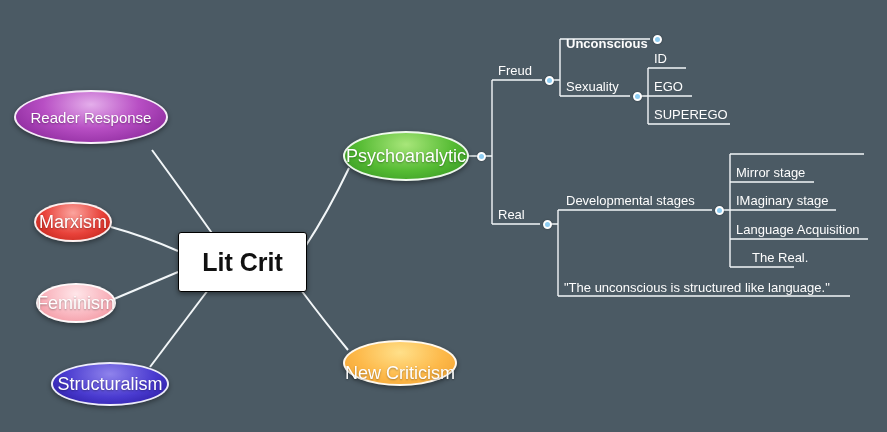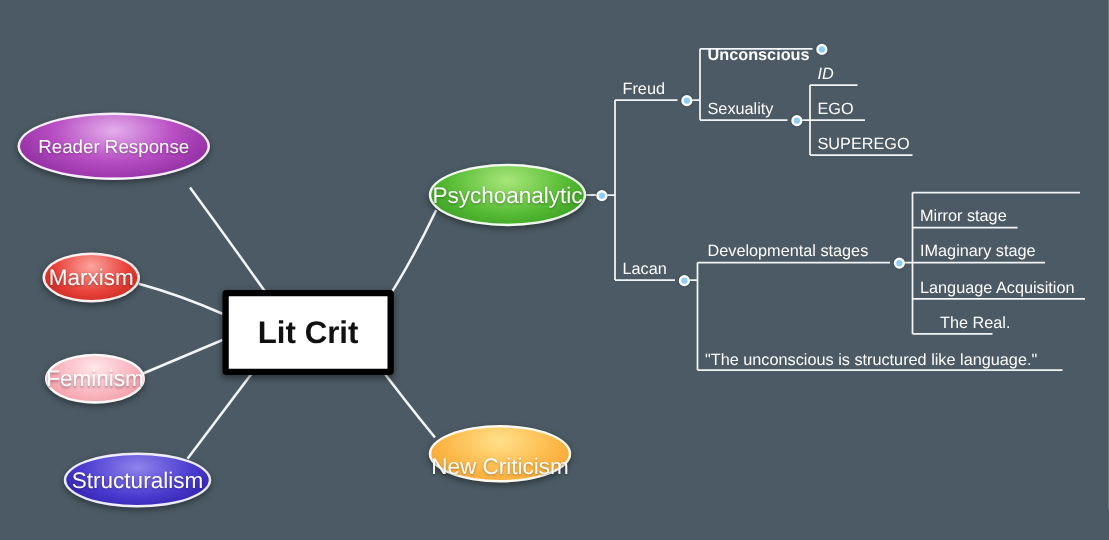--- a/index.html
+++ b/index.html
@@ -10,21 +10,21 @@
     overflow:hidden;
     font-family:"Liberation Sans", sans-serif;
   }
   .lines{position:absolute;left:0;top:0;width:887px;height:432px;}
   .lines path{fill:none;stroke:#f2f6f8;}
   .lines path.branch{stroke-width:2;}
   .lines path.tree{stroke-width:1.4;}
 
   .center-topic{
     position:absolute;left:178px;top:232px;width:127px;height:58px;
-    background:#ffffff;border:5px solid #000000;border-radius:3px;
+    background:#ffffff;border:1px solid #000000;border-radius:3px;
     display:flex;align-items:center;justify-content:center;
     box-shadow:0 2px 5px rgba(0,0,0,0.45);
   }
   .center-topic span{font-size:25px;font-weight:bold;color:#111;}
 
   .ellipse{
     position:absolute;border-radius:50%;
     display:flex;align-items:center;justify-content:center;
     border:2px solid rgba(255,255,255,0.9);
     box-shadow:0 2px 5px rgba(0,0,0,0.4);
@@ -99,24 +99,24 @@
   <div class="ellipse psychoanalytic">
     <span>Psychoanalytic</span>
   </div>
   <div class="ellipse new-criticism">
     <span>New Criticism</span>
   </div>
 
   <div class="node-label" style="left:498px;top:63px;">Freud</div>
   <div class="node-label" style="left:566px;top:36px;font-weight:bold;">Unconscious</div>
   <div class="node-label" style="left:566px;top:79px;">Sexuality</div>
-  <div class="node-label" style="left:654px;top:51px;font-style:italic;">ID</div>
+  <div class="node-label" style="left:654px;top:51px;">ID</div>
   <div class="node-label" style="left:654px;top:79px;">EGO</div>
   <div class="node-label" style="left:654px;top:107px;">SUPEREGO</div>
-  <div class="node-label" style="left:498px;top:207px;">Lacan</div>
+  <div class="node-label" style="left:498px;top:207px;">Real</div>
   <div class="node-label" style="left:566px;top:193px;">Developmental stages</div>
   <div class="node-label" style="left:736px;top:165px;">Mirror stage</div>
   <div class="node-label" style="left:736px;top:193px;">IMaginary stage</div>
   <div class="node-label" style="left:736px;top:222px;">Language Acquisition</div>
   <div class="node-label" style="left:752px;top:250px;">The Real.</div>
   <div class="node-label quote" style="left:564px;top:279px;">"The unconscious is structured like language."</div>
 
   <div class="collapse-dot" style="left:476.5px;top:151.5px;"></div>
   <div class="collapse-dot" style="left:544.5px;top:75.5px;"></div>
   <div class="collapse-dot" style="left:652.5px;top:34.5px;"></div>

